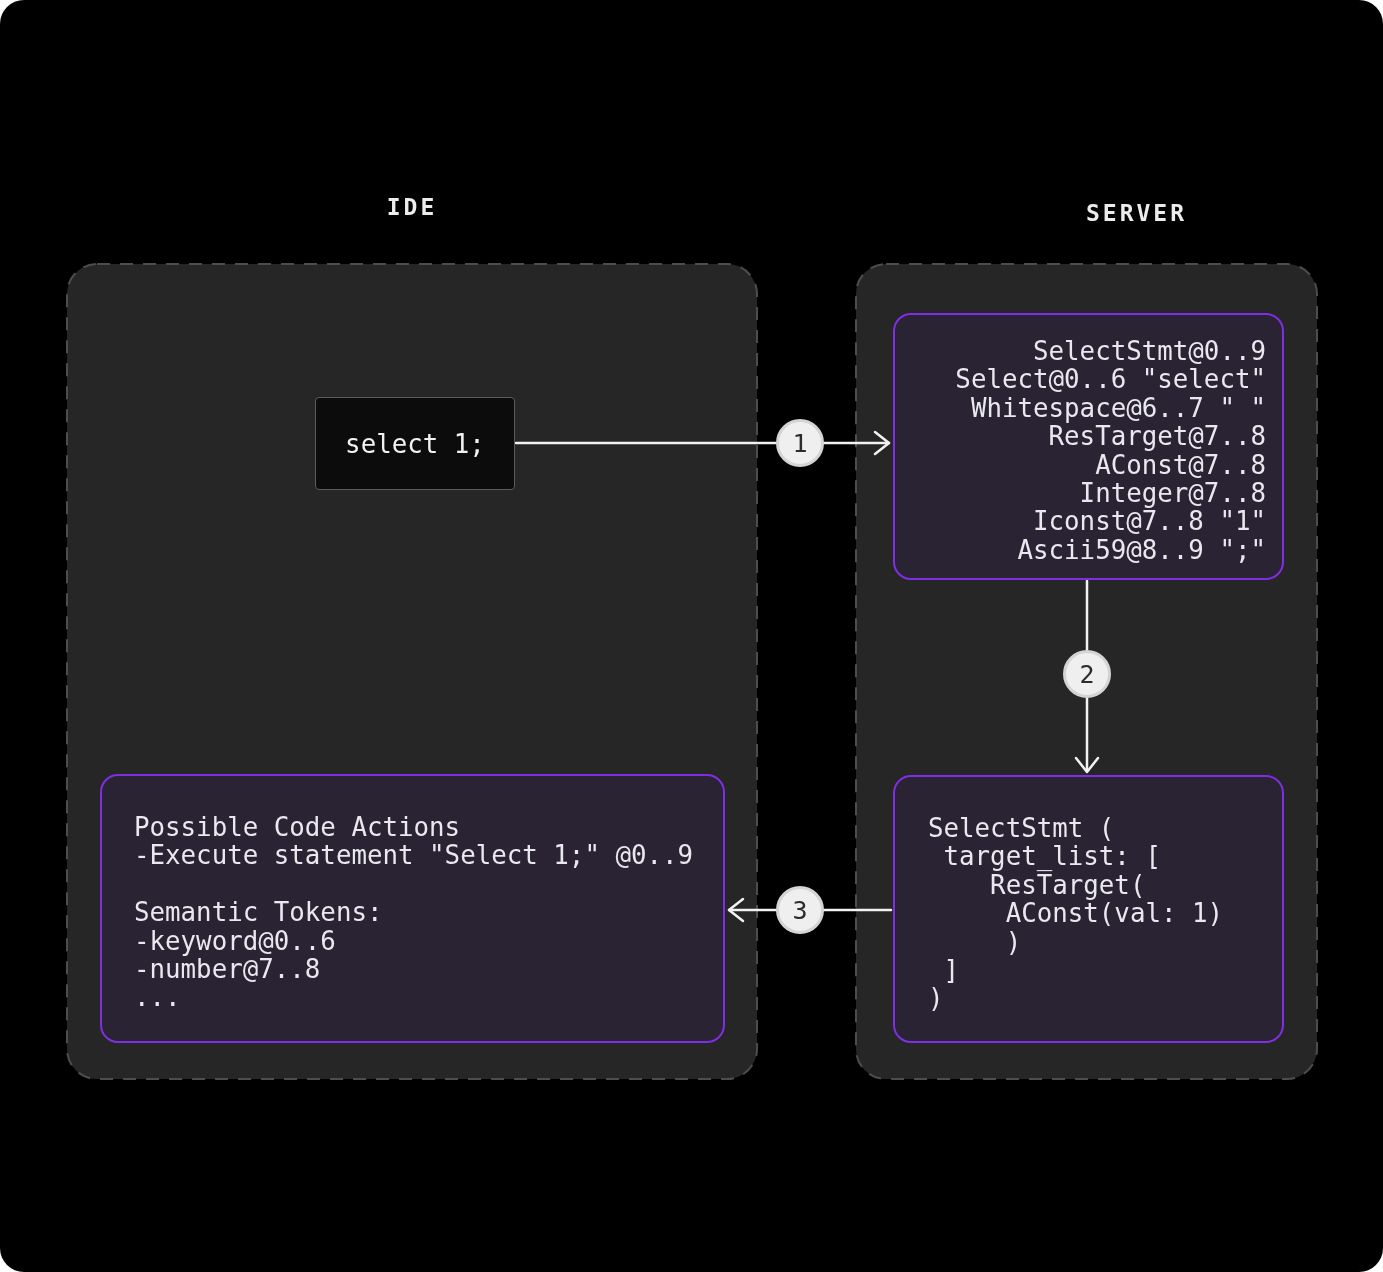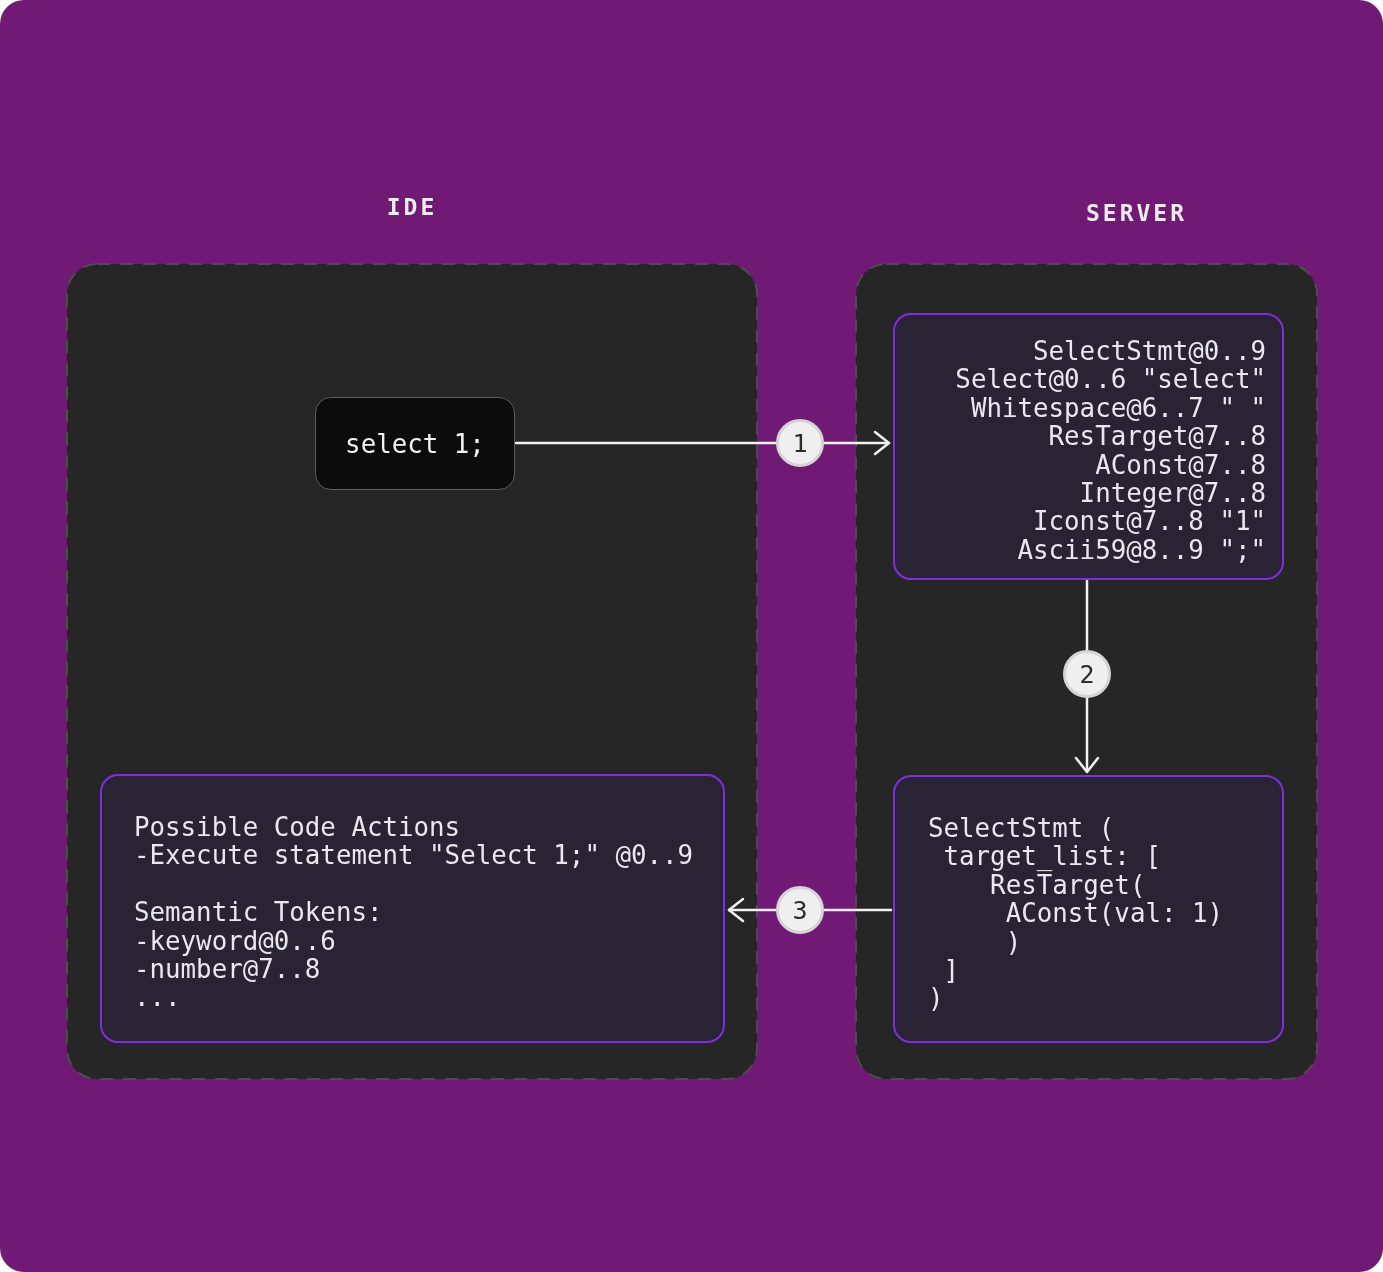--- a/index.html
+++ b/index.html
@@ -5,21 +5,21 @@
   html, body {
     margin: 0;
     padding: 0;
     background: #ffffff;
     font-family: "DejaVu Sans Mono", "Liberation Mono", monospace;
   }
   .stage {
     position: relative;
     width: 1383px;
     height: 1272px;
-    background: #701a75;
+    background: #000000;
     border-radius: 24px;
     overflow: hidden;
   }
   .bg-layer {
     position: absolute;
     left: 0;
     top: 0;
     width: 1383px;
     height: 1272px;
   }
@@ -47,21 +47,21 @@
   }
   .input-box {
     position: absolute;
     left: 315px;
     top: 397px;
     width: 200px;
     height: 93px;
     box-sizing: border-box;
     background: #0c0c0c;
     border: 1px solid #5c5c5c;
-    border-radius: 16px;
+    border-radius: 4px;
     display: flex;
     align-items: center;
     justify-content: center;
     font-size: 25.8px;
     color: #f2f2f2;
   }
   .code-box {
     position: absolute;
     box-sizing: border-box;
     margin: 0;

